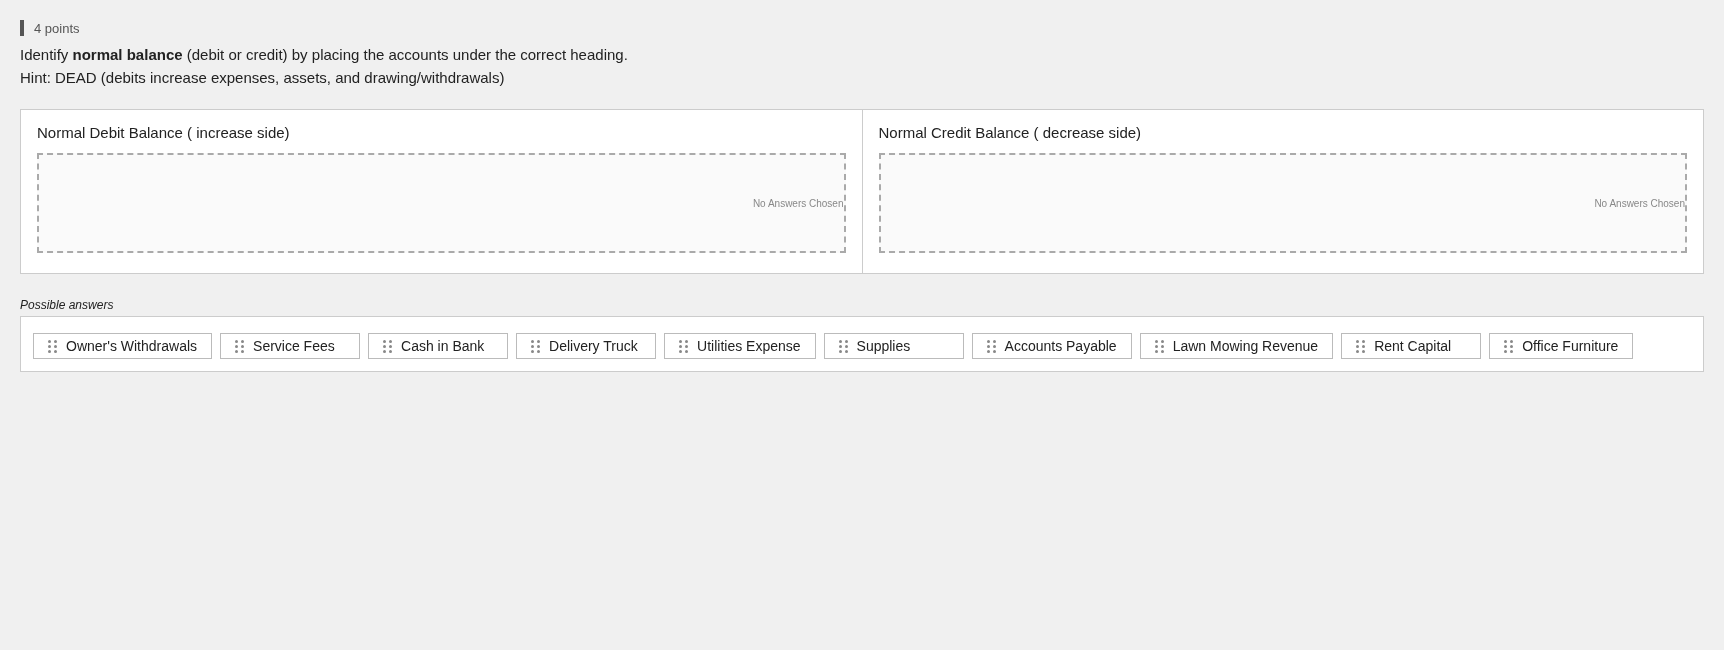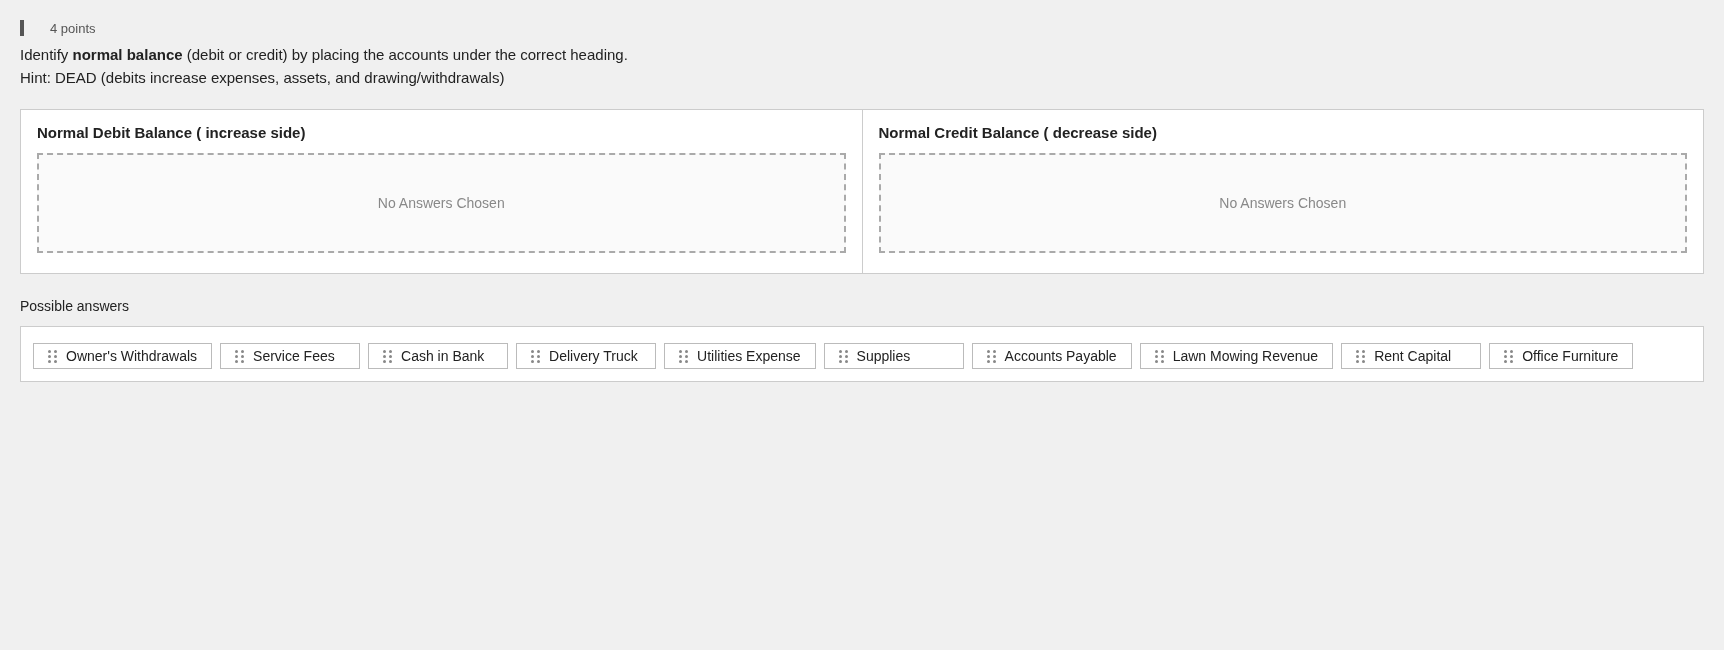--- a/index.html
+++ b/index.html
@@ -11,21 +11,21 @@
       min-height: 650px;
       font-size: 15px;
       color: #222;
     }
     .points-label {
       font-size: 13px;
       color: #555;
       margin-bottom: 8px;
       display: flex;
       align-items: center;
-      gap: 22px;
+      gap: 6px;
     }
     .points-bar {
       width: 4px;
       height: 16px;
       background: #555;
       display: inline-block;
       margin-right: 4px;
     }
     .question-text {
       font-size: 15px;
@@ -47,39 +47,40 @@
       flex: 1;
       padding: 14px 16px 20px 16px;
       border-right: 1px solid #ccc;
       min-height: 160px;
     }
     .drop-zone:last-child {
       border-right: none;
     }
     .drop-zone-title {
       font-size: 15px;
-      font-weight: 700;
+      font-weight: 400;
       margin-bottom: 12px;
       color: #222;
     }
     .drop-zone-inner {
       border: 2px dashed #aaa;
       min-height: 100px;
       display: flex;
       align-items: center;
-      justify-content: center;
+      justify-content: flex-end;
       color: #888;
-      font-size: 14px;
+      font-size: 10px;
       background: #fafafa;
     }
     .possible-answers-label {
-      font-size: 14px;
+      font-size: 12px;
       font-weight: 500;
-      margin-bottom: 12px;
-      color: #222;
+      margin-bottom: 4px;
+      color: #222;
+      font-style: italic;
     }
     .answers-container {
       background: #fff;
       border: 1px solid #ccc;
       padding: 16px 12px 12px 12px;
     }
     .answers-grid {
       display: flex;
       flex-wrap: wrap;
       gap: 8px;

